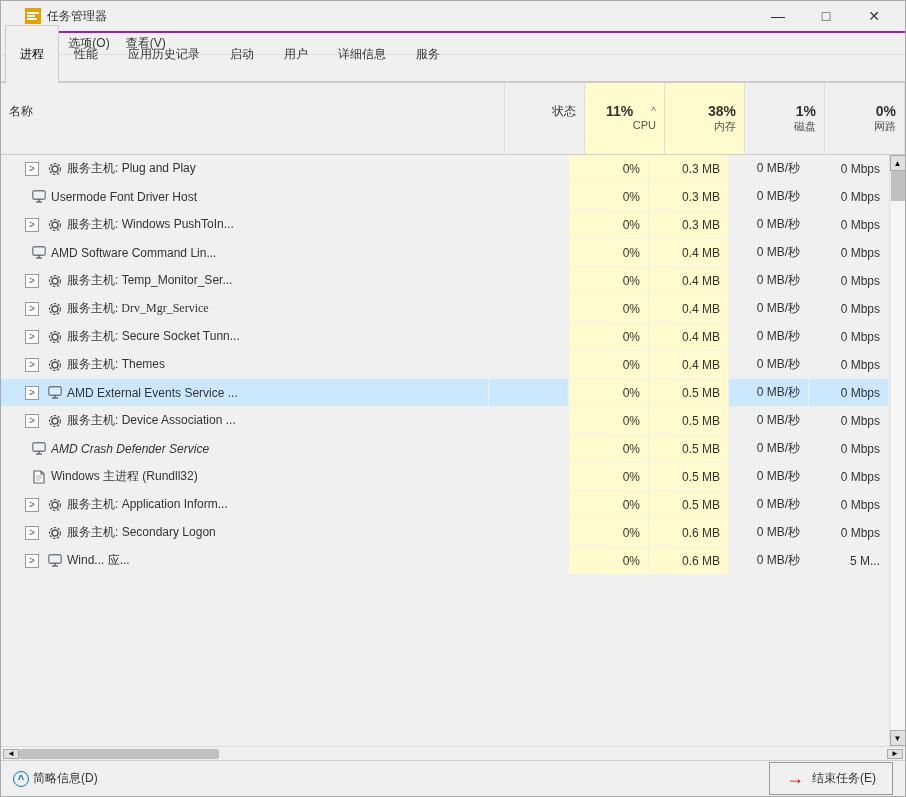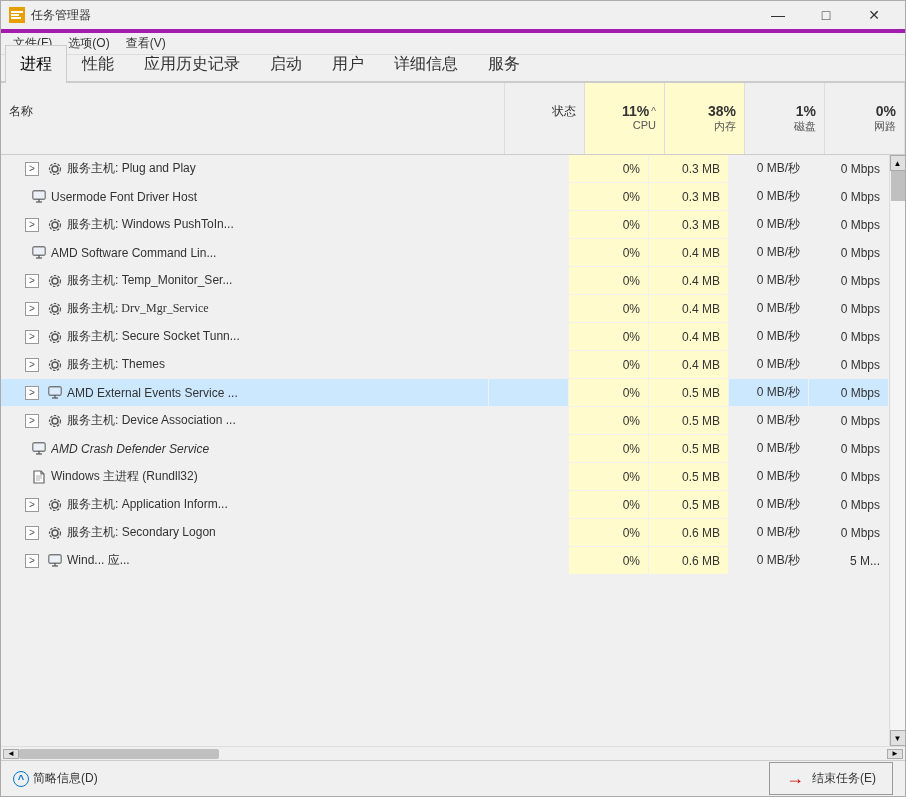--- a/index.html
+++ b/index.html
@@ -18,21 +18,22 @@
       border: 1px solid #aaa;
       display: flex;
       flex-direction: column;
     }
     .title-bar {
       background: #f0f0f0;
       height: 32px;
       display: flex;
       align-items: center;
       padding: 0 8px;
-      border-bottom: 4px solid #a21caf;
+      border-bottom: 2px solid #a21caf;
+      margin-left: 16px;
     }
     .title-bar-icon {
       width: 16px;
       height: 16px;
       margin-right: 6px;
       background: #e8a000;
       display: inline-flex;
       align-items: center;
       justify-content: center;
       font-size: 10px;
@@ -76,22 +77,22 @@
     }
     .tab-bar {
       height: 28px;
       display: flex;
       align-items: flex-end;
       background: #f0f0f0;
       border-bottom: 2px solid #ccc;
       padding: 0 4px;
     }
     .tab {
-      padding: 8px 14px;
-      font-size: 16px;
+      padding: 20px 14px;
+      font-size: 12px;
       cursor: pointer;
       color: #333;
       border: 1px solid transparent;
       border-bottom: none;
       background: transparent;
       position: relative;
       bottom: -2px;
       margin-top: 17px;
     }
     .tab.active {
@@ -331,21 +332,21 @@
   <div class="table-wrapper">
 
     <div class="table-header">
       <div class="th-cell name-col-header">
         <span>名称</span>
       </div>
       <div class="th-cell">
         <span>状态</span>
       </div>
       <div class="th-cell cpu-highlight">
-        <div style="display:flex;align-items:center;gap:2px;">
+        <div style="display:flex;align-items:center;gap:18px;">
           <span class="th-pct">11%</span>
           <span class="th-sort-icon">^</span>
         </div>
         <span class="th-label">CPU</span>
       </div>
       <div class="th-cell cpu-highlight">
         <span class="th-pct">38%</span>
         <span class="th-label">内存</span>
       </div>
       <div class="th-cell">

